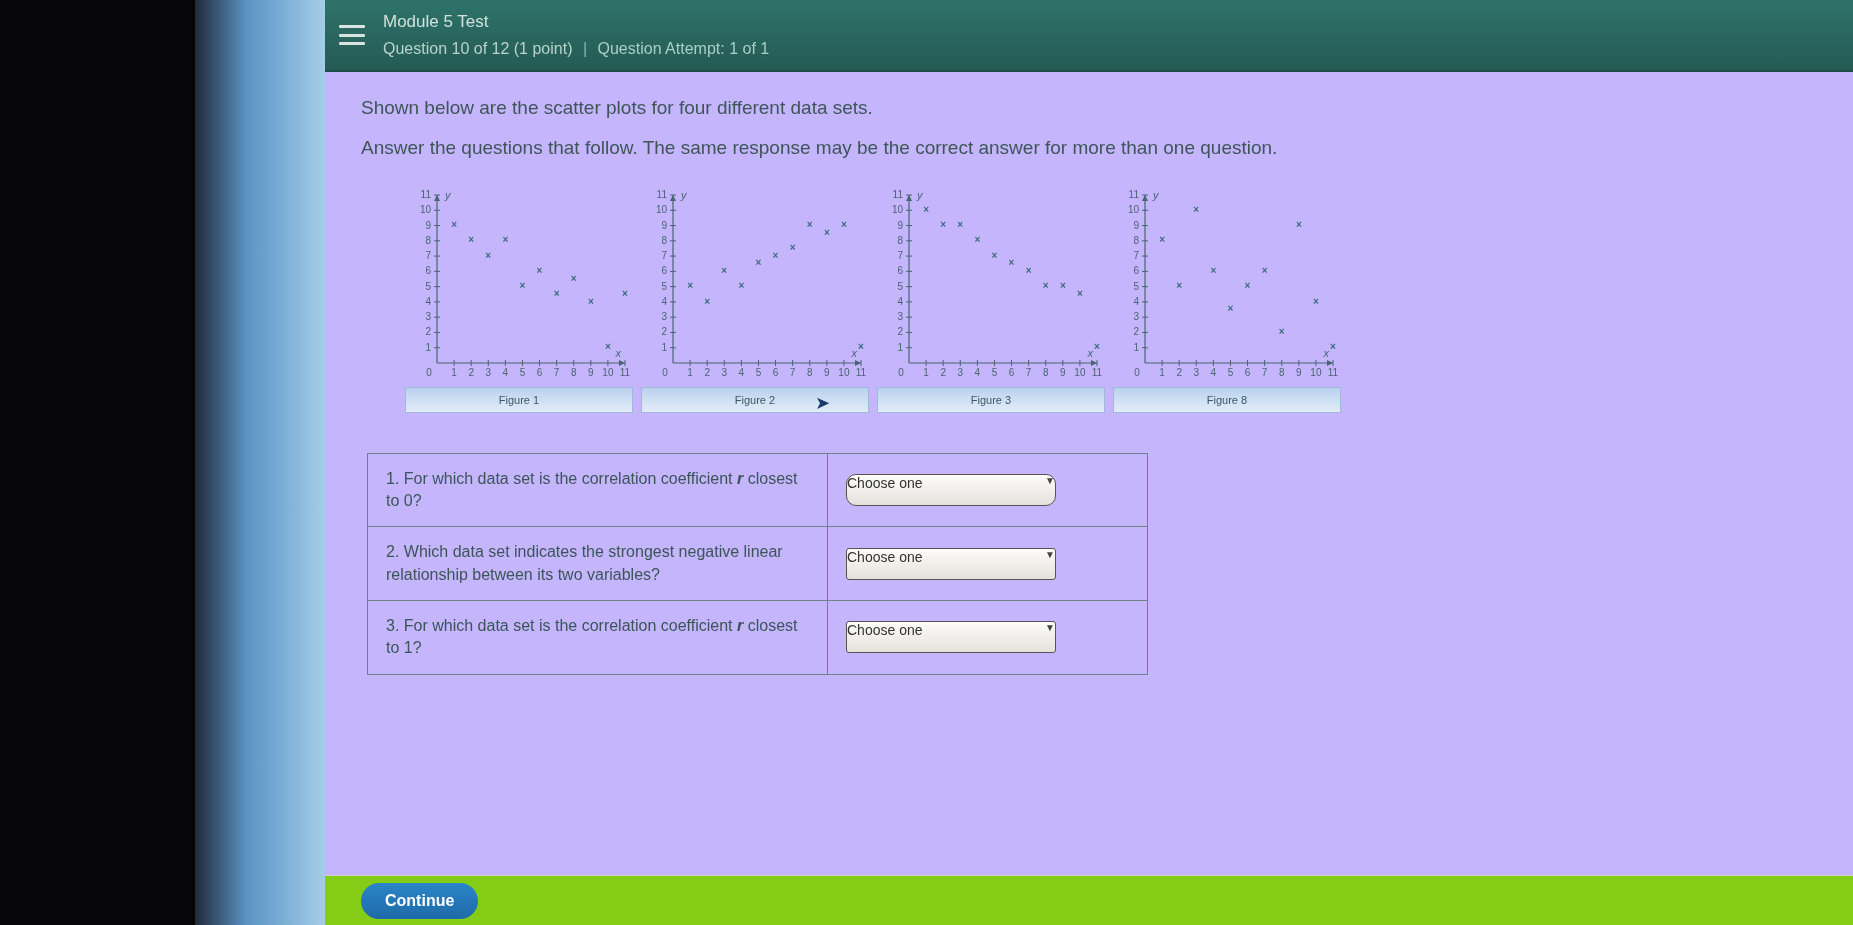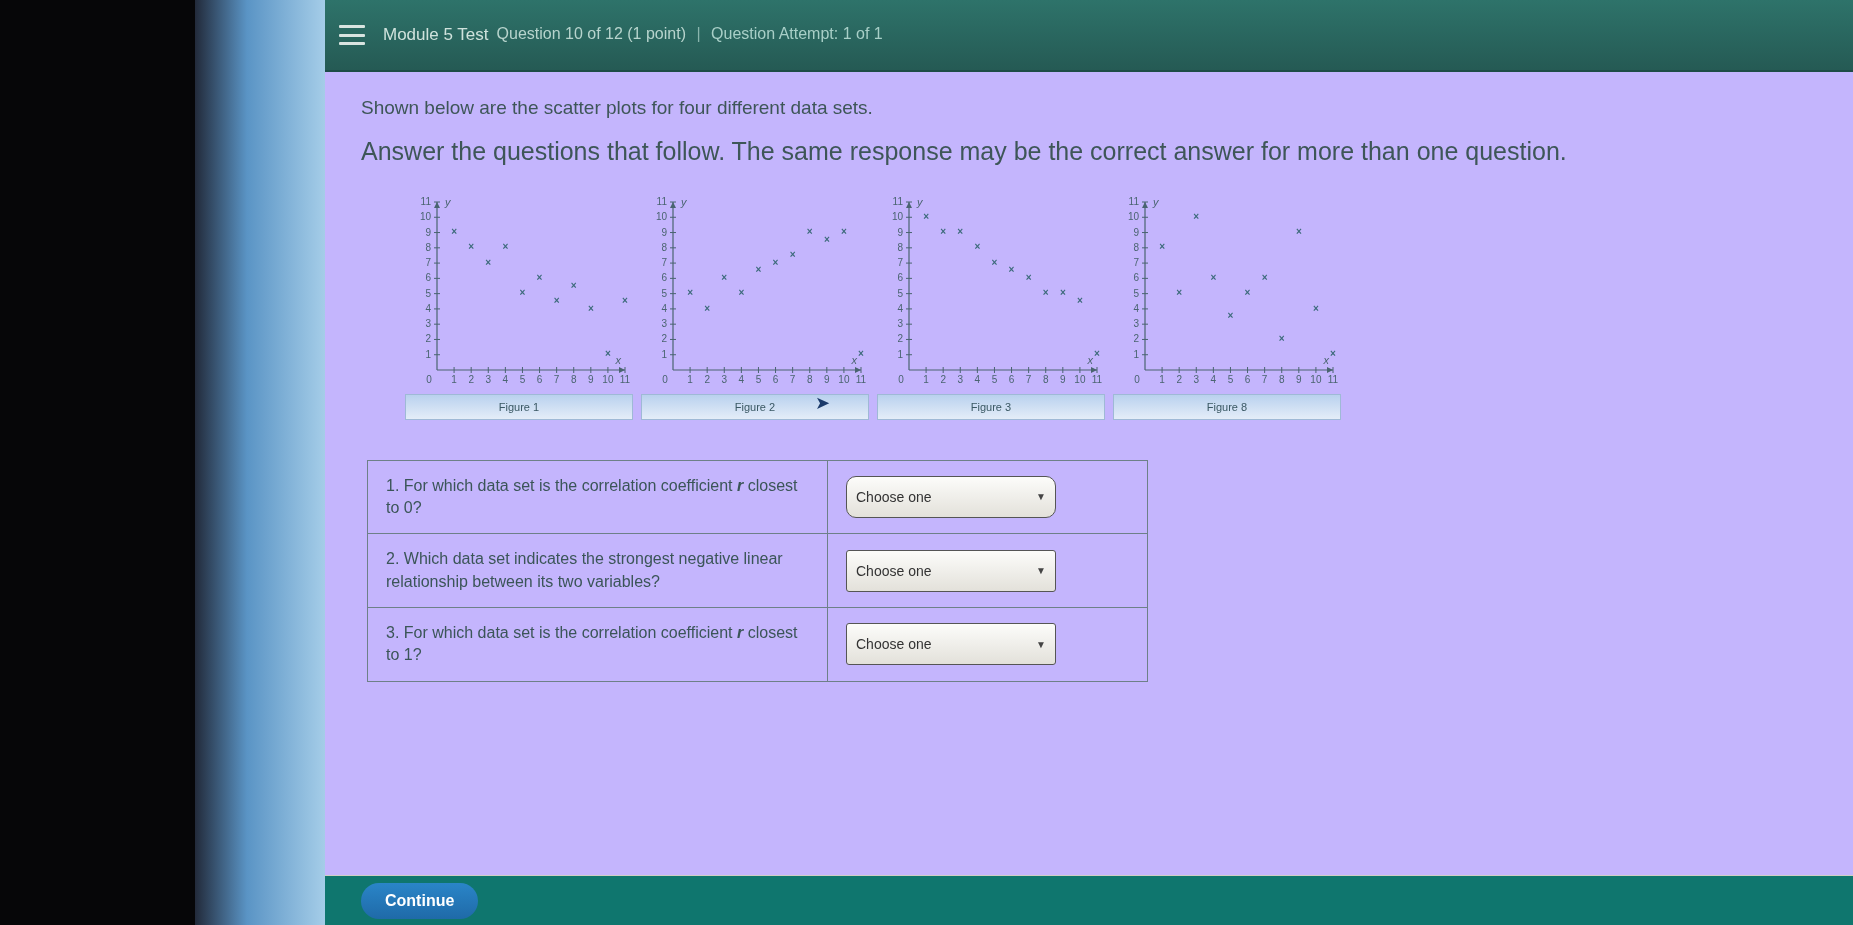--- a/index.html
+++ b/index.html
@@ -10,54 +10,54 @@
   .main { flex: 1; display: flex; flex-direction: column; background: #f3f2ec; }
   .header {
     background: #2d6a62;
     background: linear-gradient(180deg,#2e736a 0%, #255a54 100%);
     color: #eaf0ed; padding: 10px 14px; display: flex; align-items: center; gap: 18px;
     border-bottom: 2px solid #1e4c47;
     height: 72px;
   }
   .hamburger { width: 26px; height: 20px; display:flex; flex-direction:column; justify-content:space-between; cursor:pointer;}
   .hamburger span { display:block; height:3px; background:#d9e4e0; border-radius:1px;}
-  .header-texts { display:flex; flex-direction:row; gap:8px; font-size:17px;}
+  .header-texts { display:flex; flex-direction:column; gap:8px; font-size:17px;}
   .header-texts .line1 { color:#cfe2dc; }
   .header-texts .line2 { color:#b7d4cd; font-size:16px;text-align:right; }
   .header-texts .line2 .sep { color:#8ab5ad; margin: 0 6px;}
   .header-texts .line2 .attempt { color:#a8cfc7;}
   .content { flex:1; padding: 22px 36px 0 36px; overflow:hidden; background:#c4b5fd;}
   .intro { color:#3e5658; font-size:19px; margin-bottom:14px; line-height:1.5;}
-  .intro-line2 { color:#3e5658; font-size:25px; margin-bottom:28px;}
+  .intro-line2 { color:#3e5658; font-size:19px; margin-bottom:28px;}
   .charts-row { display:flex; gap:8px; margin-left: 44px; margin-bottom: 30px;}
   .chart-col { width: 228px; }
   .chart-box { width:228px; height:200px; position:relative; }
   .chart-title-bar { background: linear-gradient(180deg,#b9d1ee 0%, #e4edf8 100%); height:26px; display:flex; align-items:center; justify-content:center; color:#3a5863; font-size:11px; border:1px solid #9fb9d6;}
   svg.scatter { width:228px; height:200px; }
   svg.scatter .axis { stroke:#4a6470; stroke-width:1.2; }
   svg.scatter .tick { stroke:#4a6470; stroke-width:1; }
   svg.scatter text { font-size:10px; fill:#4a6470; font-family:Arial;}
   svg.scatter .point { font-size:10px; fill:#3c6a7a; text-anchor:middle; dominant-baseline:middle; font-weight:bold;}
   svg.scatter .axislbl { font-size:11px; fill:#4a6470; font-style:italic;}
   .qtable { border-collapse: collapse; margin-left: 6px; }
   .qtable td { border:1px solid #6e8088; padding: 14px 18px; vertical-align: middle; color:#3b5558; font-size:16px;}
   .qtable td.qtext { width: 460px; line-height:1.4;}
   .qtable td.qans { width: 320px; }
   .fancy-select {
-    display:inline-flex; align-items:center; justify-content:space-between;
-    width: 210px; height:42px; padding: 0 9px;
+    display:inline-flex; align-items:flex-start; justify-content:space-between;
+    width: 210px; height:32px; padding: 0 0;
     background: linear-gradient(180deg,#fcfcfa 0%, #e3e1da 100%);
     border:1px solid #555; border-radius:10px; font-size:14px; color:#333;
     cursor:pointer;
   }
   .fancy-select.rect { border-radius:3px; width: 210px;}
   .fancy-select .caret { font-size:10px; color:#444;}
   .italic-var { font-style: italic; font-weight: bold; }
   .footer-bar {
-    height: 50px; background:#0f766e; display:flex; align-items:center; padding-left: 36px;
+    height: 50px; background:#84cc16; display:flex; align-items:center; padding-left: 36px;
     border-top: 1px solid #d0cec5;
   }
   .continue-btn {
     background: linear-gradient(180deg,#2a85c8 0%, #1f6aa8 100%);
     color:#fff; font-size:16px; font-weight:600;
     border:none; border-radius: 20px; padding: 9px 24px; cursor:pointer;
   }
   .cursor-img { position:absolute; pointer-events:none; font-size:18px; color:#1a3a6a;}
 </style>
 </head>

